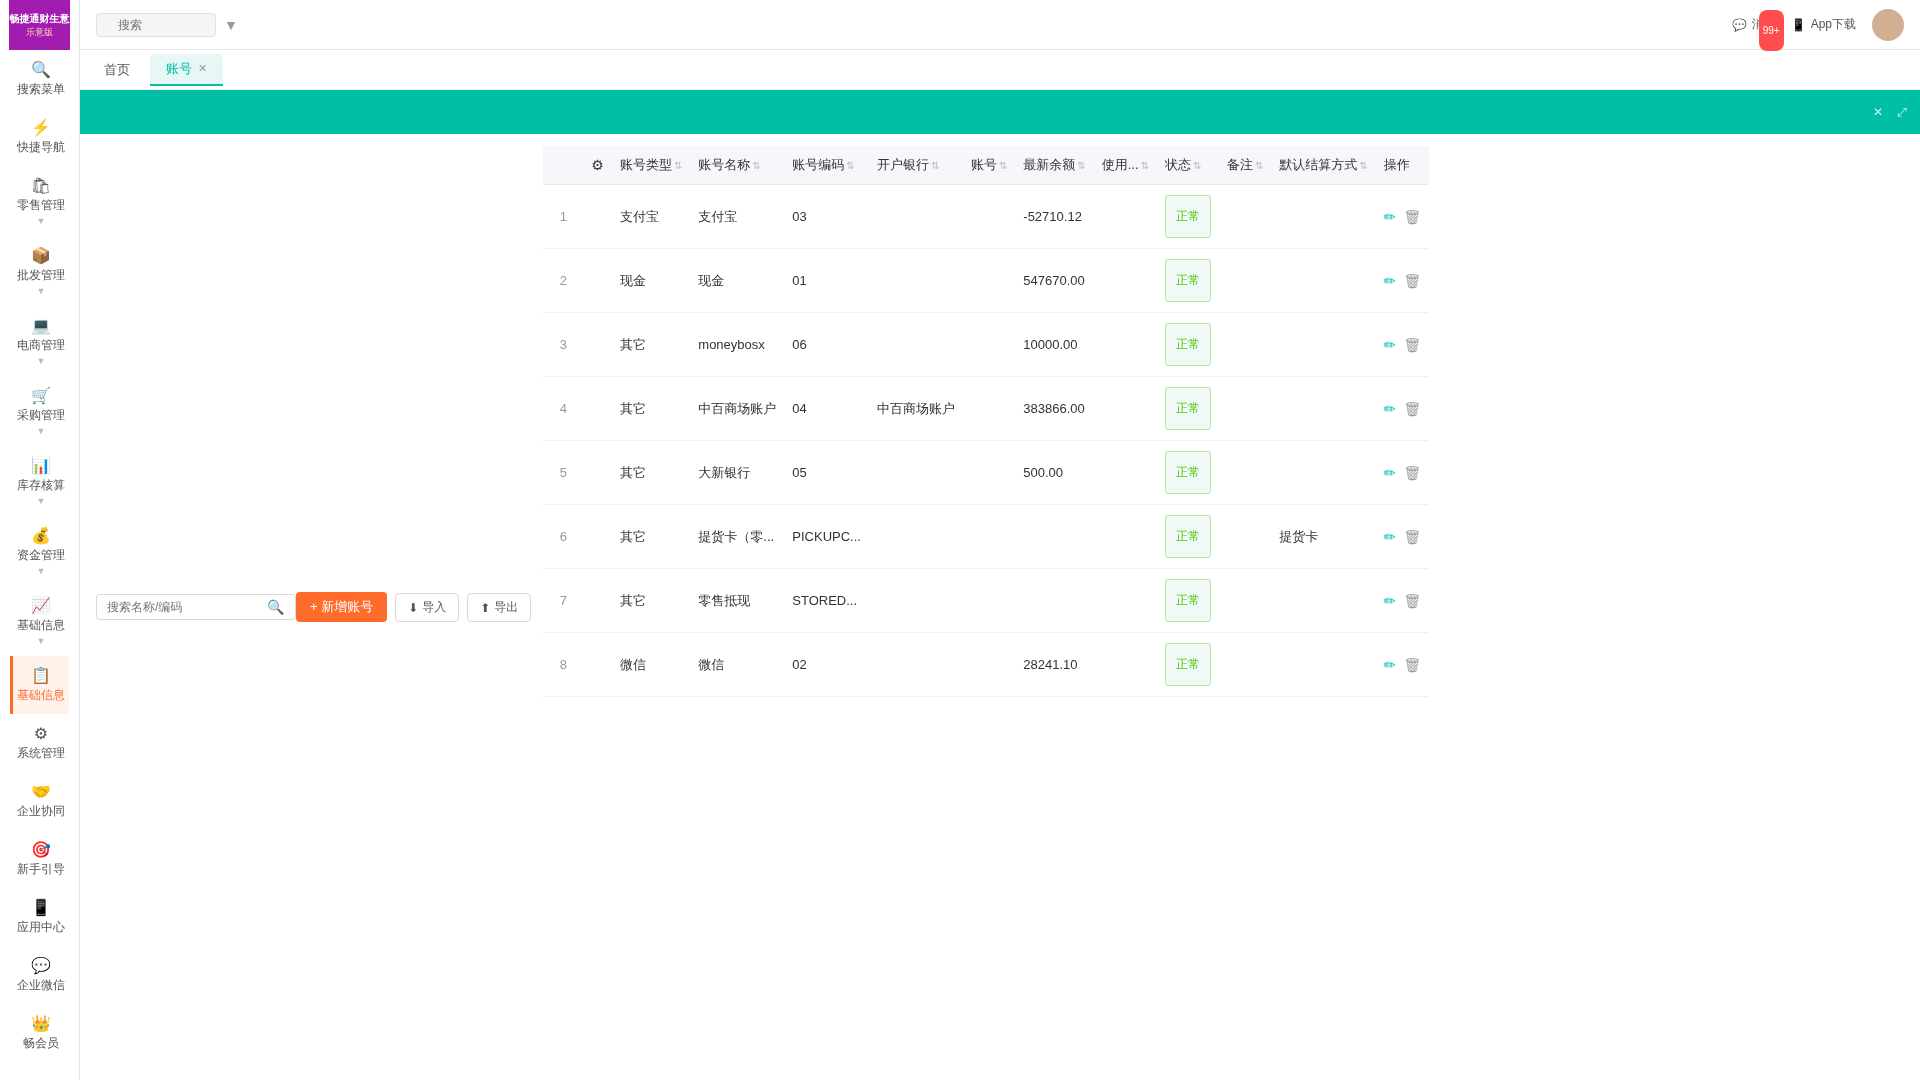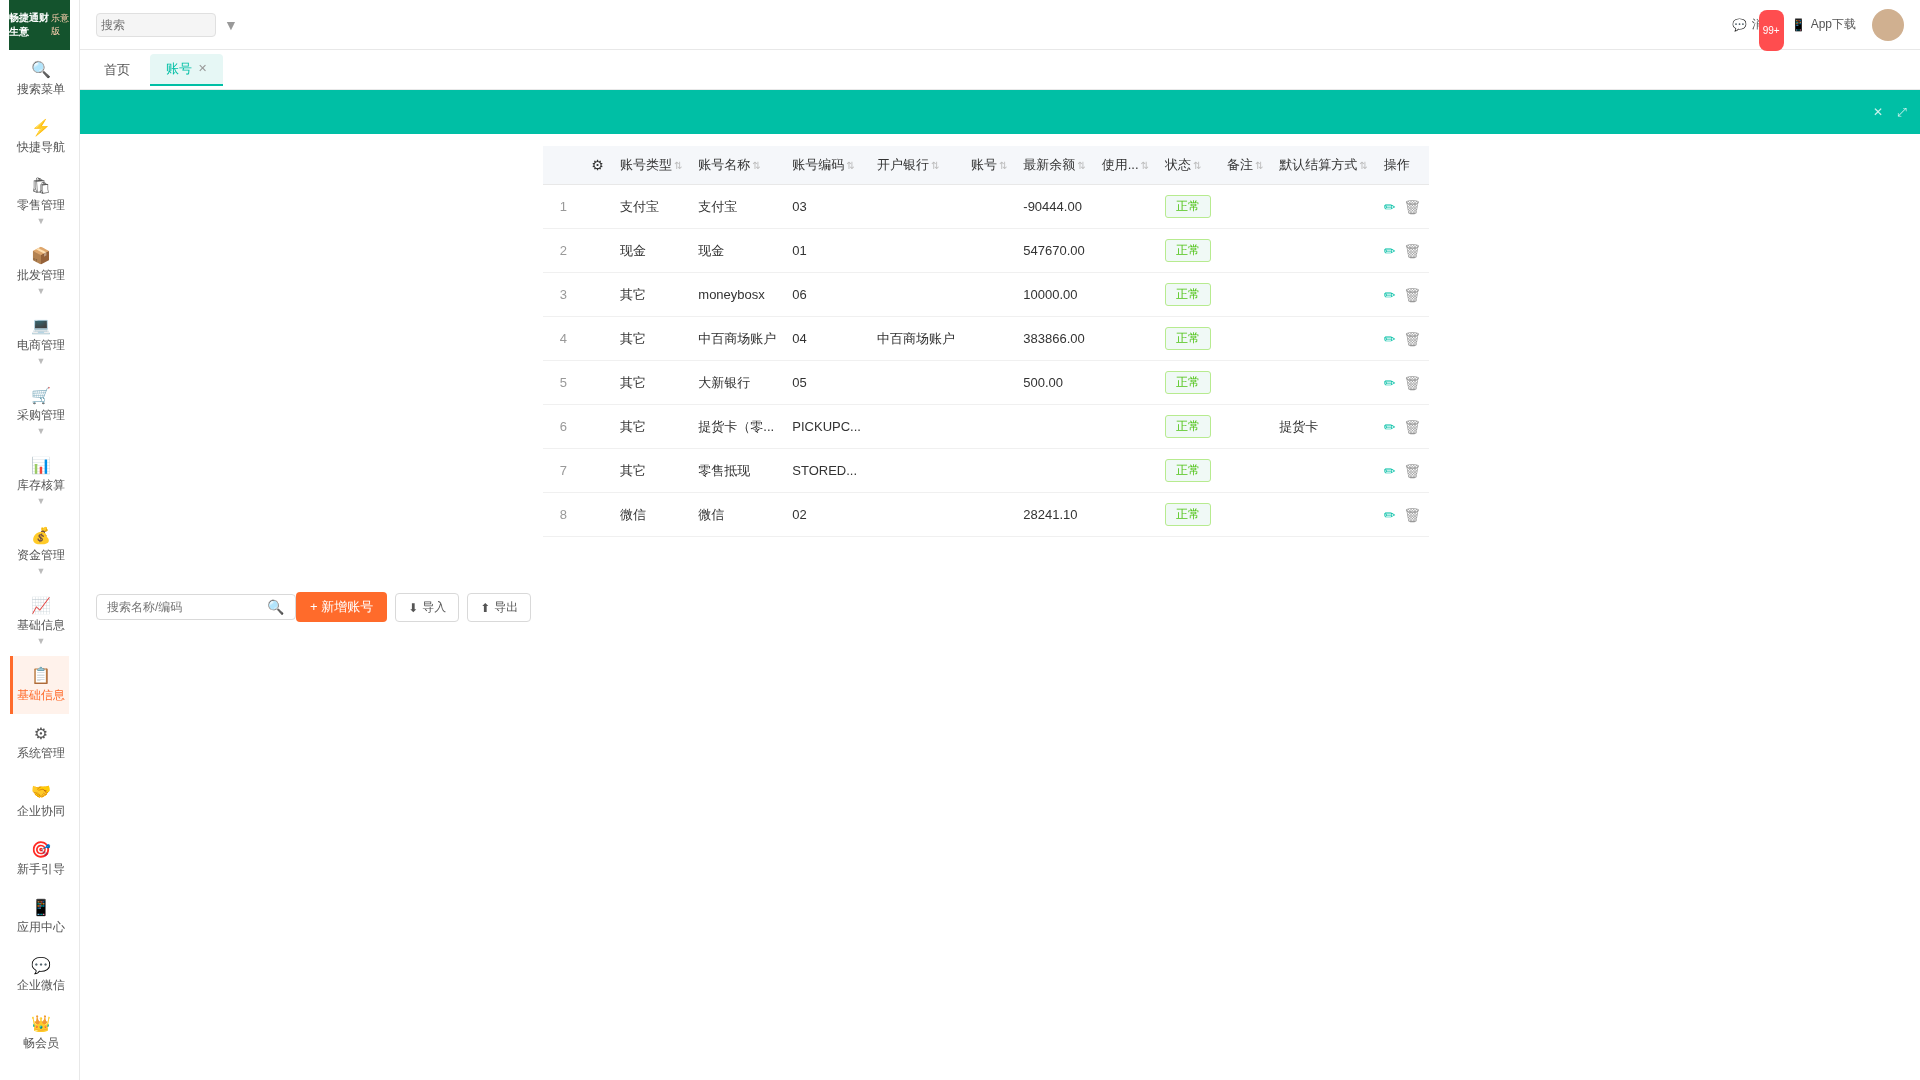--- a/index.html
+++ b/index.html
@@ -13,24 +13,25 @@
       flex-direction: column;
       align-items: center;
       padding-top: 0;
       border-right: 1px solid #e8e8e8;
       flex-shrink: 0;
       height: 100%;
     }
     .sidebar-logo {
       width: 61px;
       height: 50px;
-      background: #14532d;
+      background: #a21caf;
       display: flex;
       align-items: center;
       justify-content: center;
+      flex-direction: column;
     }
     .sidebar-logo-text {
       color: #fff;
       font-size: 10px;
       font-weight: bold;
     }
     .sidebar-logo-sub {
       color: #ffd0b0;
       font-size: 9px;
     }
@@ -75,21 +76,21 @@
     }
     .top-header-left {
       display: flex;
       align-items: center;
       gap: 8px;
     }
     .header-search {
       background: #f5f5f5;
       border: 1px solid #e0e0e0;
       border-radius: 4px;
-      padding: 4px 4px;
+      padding: 4px 21px;
       font-size: 12px;
       color: #6d28d9;
       width: 120px;
     }
     .header-dropdown-icon { color: #999; font-size: 14px; }
     .top-header-right {
       display: flex;
       align-items: center;
       gap: 16px;
     }
@@ -276,21 +277,21 @@
     .data-table td {
       padding: 10px 8px;
       border-bottom: 1px solid #f0f0f0;
       color: #333;
       white-space: nowrap;
     }
     .data-table td:first-child { color: #999; text-align: center; }
 
     .status-badge {
       display: inline-block;
-      padding: 2px 10px;
+      padding: 12px 10px;
       border-radius: 3px;
       font-size: 12px;
       background: #f0f9f6;
       color: #52c41a;
       border: 1px solid #b7eb8f;
     }
 
     .gear-icon-cell {
       text-align: center;
       color: #bbb;
@@ -540,21 +541,21 @@
             </thead>
           <tbody id="table-body">
               <tr>
                 <td style="text-align: center; color: rgb(153, 153, 153);">1</td>
                 <td class="gear-icon-cell"></td>
                 <td>支付宝</td>
                 <td>支付宝</td>
                 <td>03</td>
                 <td></td>
                 <td></td>
-                <td>-90444.00</td>
+                <td>-52710.12</td>
                 <td></td>
                 <td><span class="status-badge">正常</span></td>
                 <td></td>
                 <td></td>
                 <td>
     <div class="action-cell">
       <span class="action-btn" title="编辑">✏</span>
       <span class="action-btn delete" title="删除">🗑</span>
     </div>
   </td>

